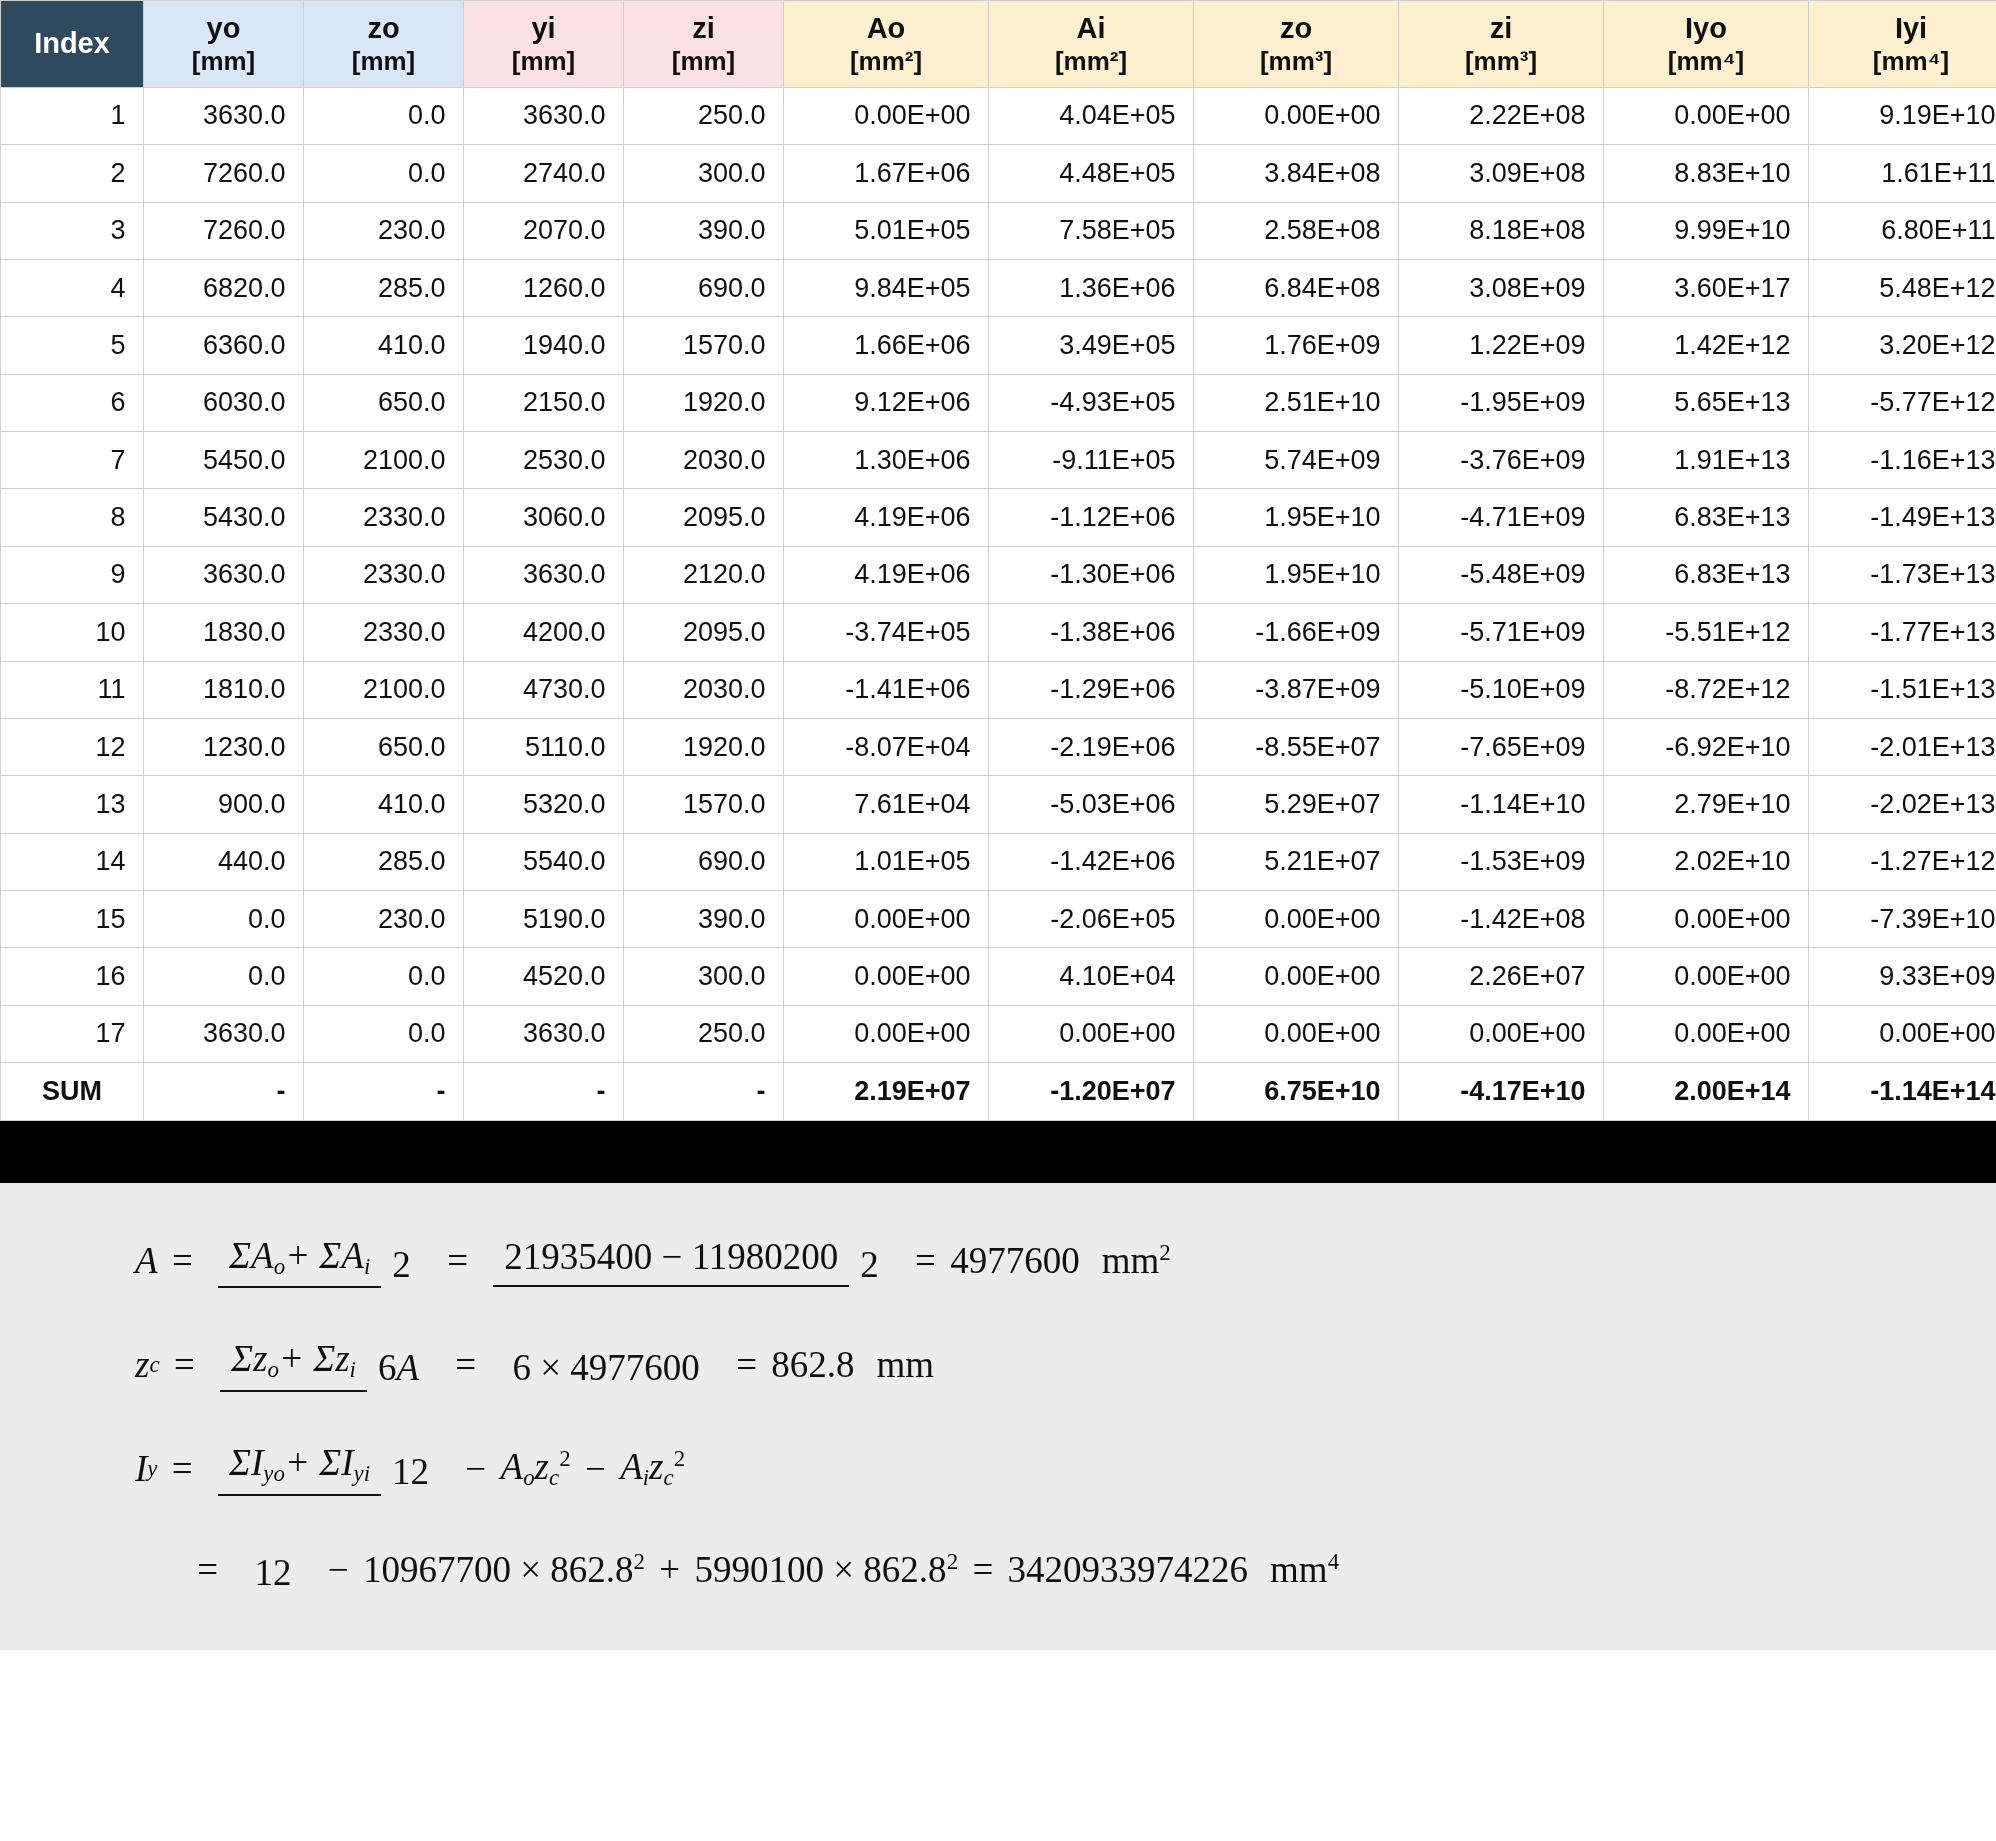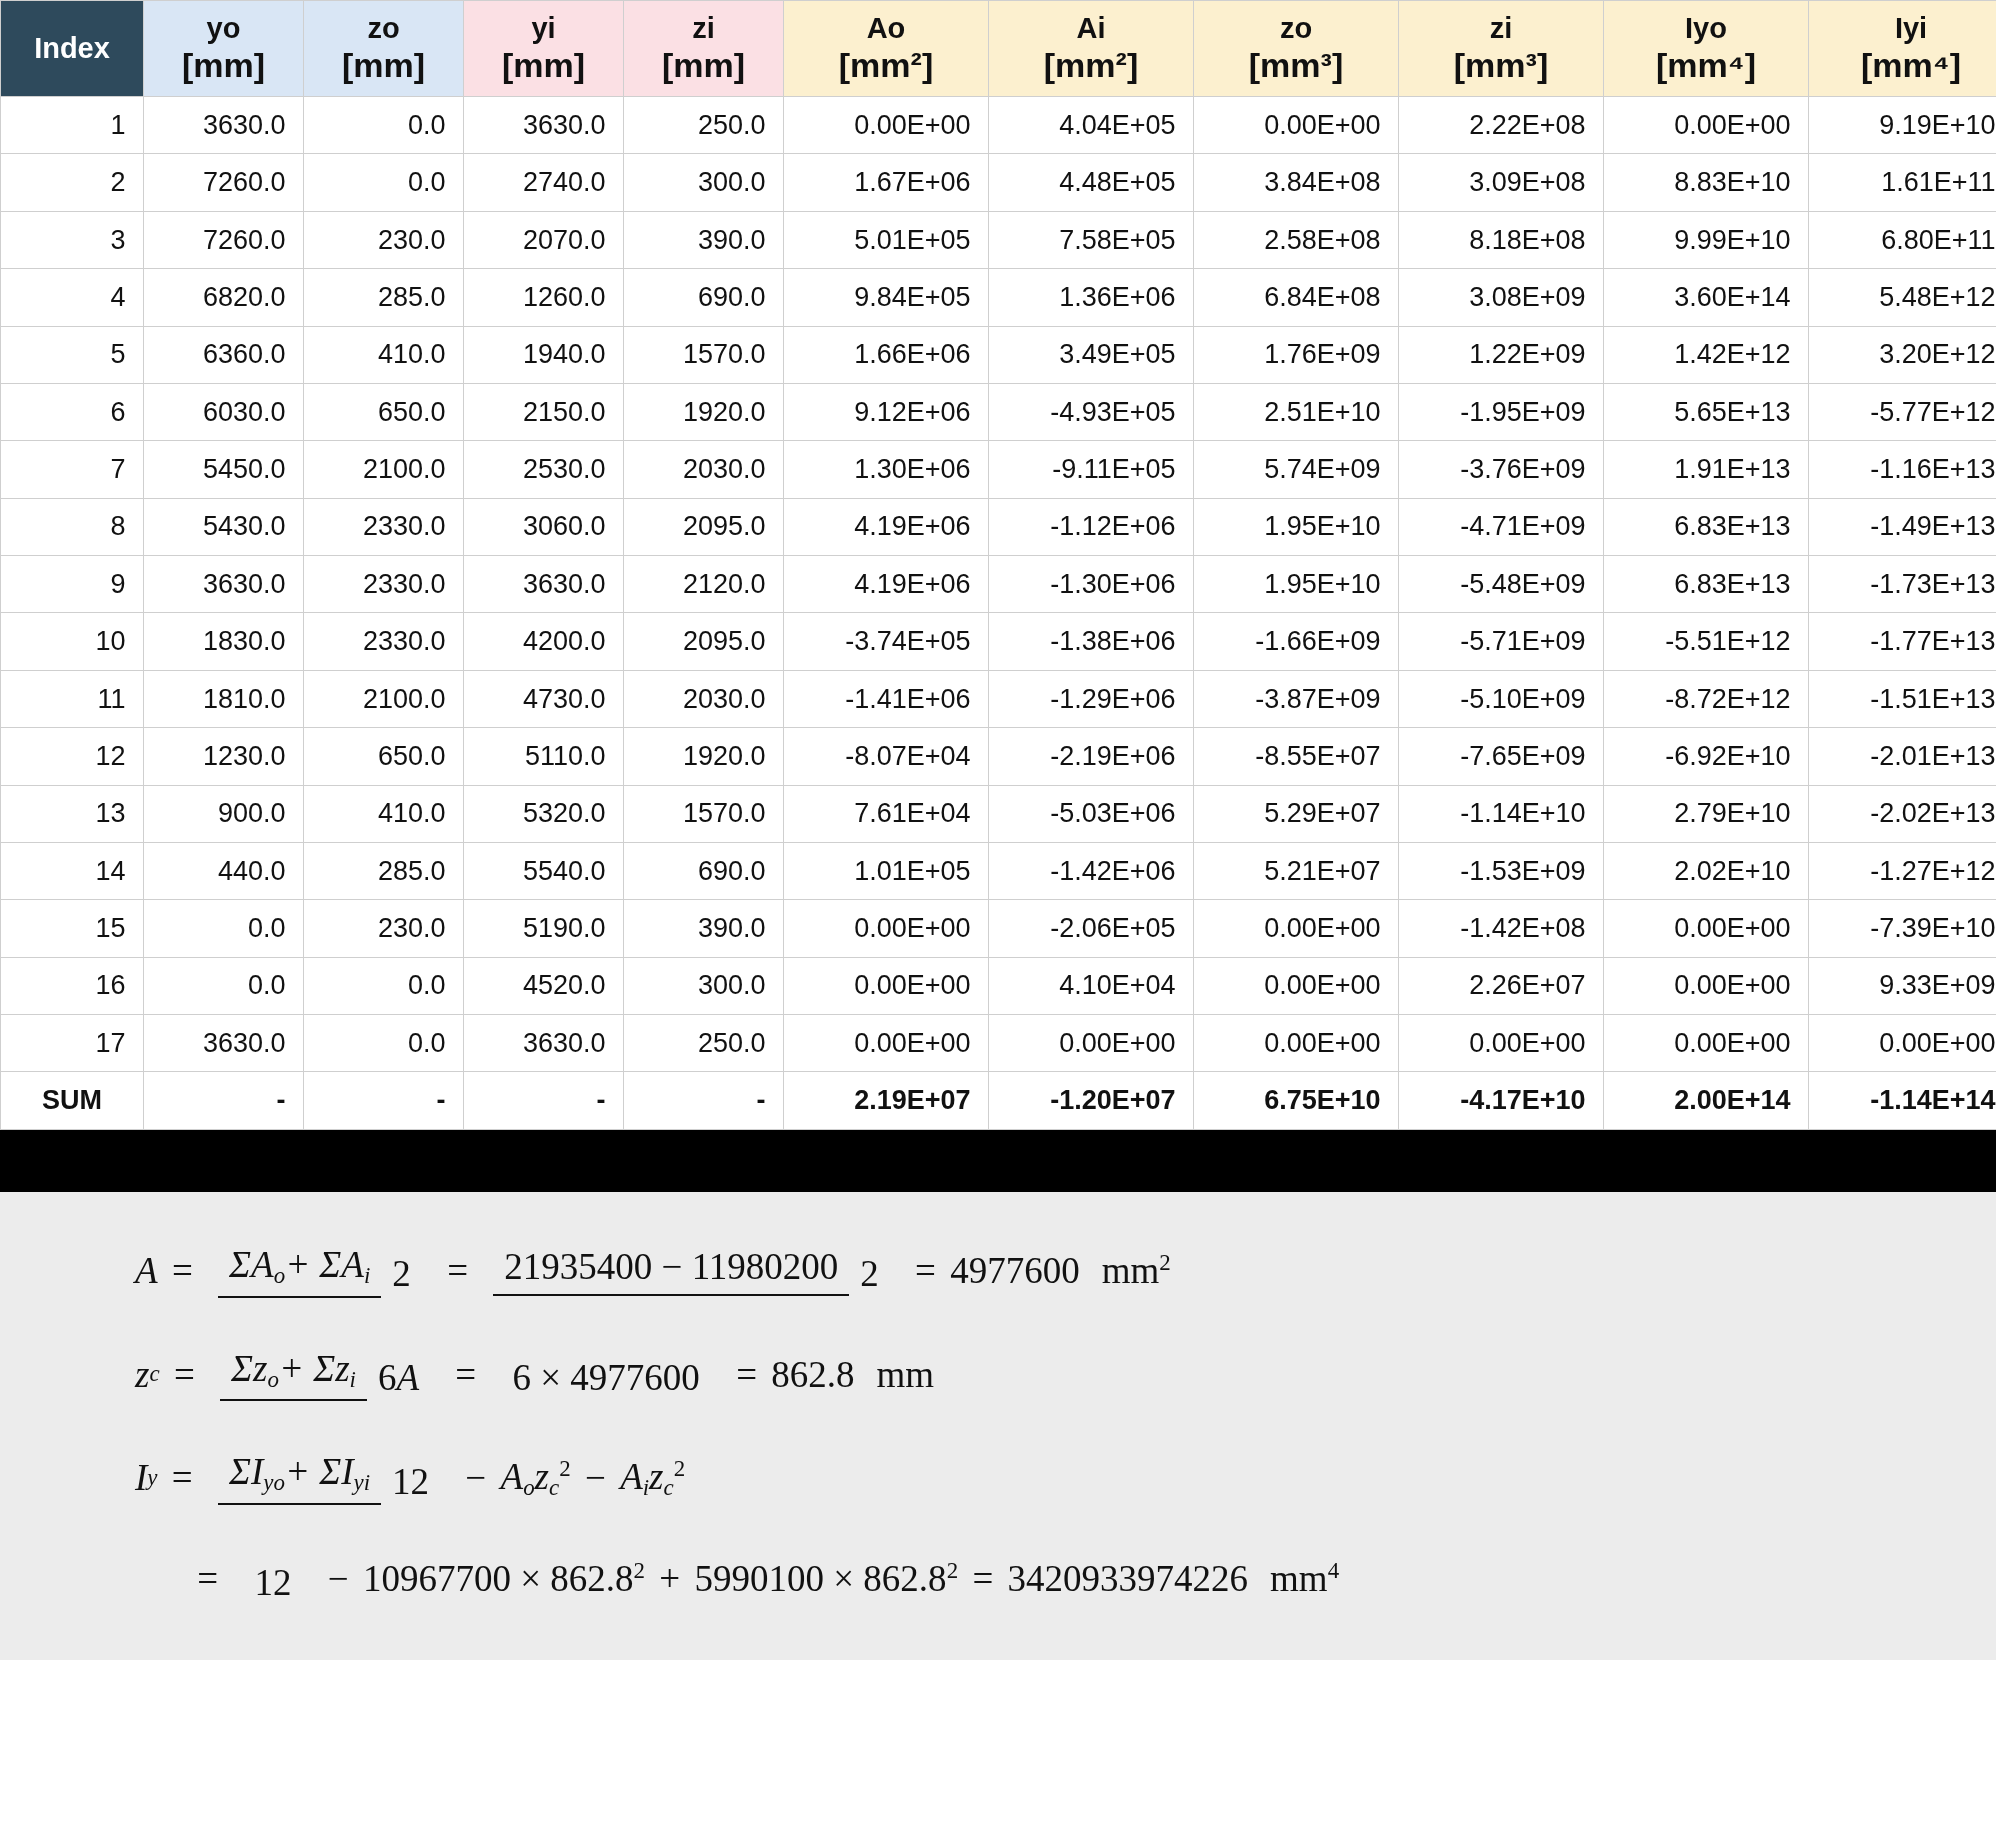--- a/index.html
+++ b/index.html
@@ -44,21 +44,21 @@
     text-align: center;
     font-weight: bold;
     line-height: 1.16;
     padding: 11px 8px;
     font-size: 29px;
     color: #111;
   }
   table.calc thead th .unit {
     display: block;
     font-weight: bold;
-    font-size: 34px;
+    font-size: 26px;
   }
   th.idx-head {
     background: #2e4a5c !important;
     color: #ffffff !important;
     vertical-align: middle;
   }
   th.g-blue { background: #d9e6f5 !important; }
   th.g-pink { background: #fbe0e4 !important; }
   th.g-cream { background: #fcf0cf !important; margin-left: 31px; }
 
@@ -238,21 +238,21 @@
         <tr>
           <td class="idx">4</td>
           <td>6820.0</td>
           <td>285.0</td>
           <td>1260.0</td>
           <td>690.0</td>
           <td>9.84E+05</td>
           <td>1.36E+06</td>
           <td>6.84E+08</td>
           <td>3.08E+09</td>
-          <td>3.60E+14</td>
+          <td>3.60E+17</td>
           <td>5.48E+12</td>
         </tr>
         <tr>
           <td class="idx">5</td>
           <td>6360.0</td>
           <td>410.0</td>
           <td>1940.0</td>
           <td>1570.0</td>
           <td>1.66E+06</td>
           <td>3.49E+05</td>

